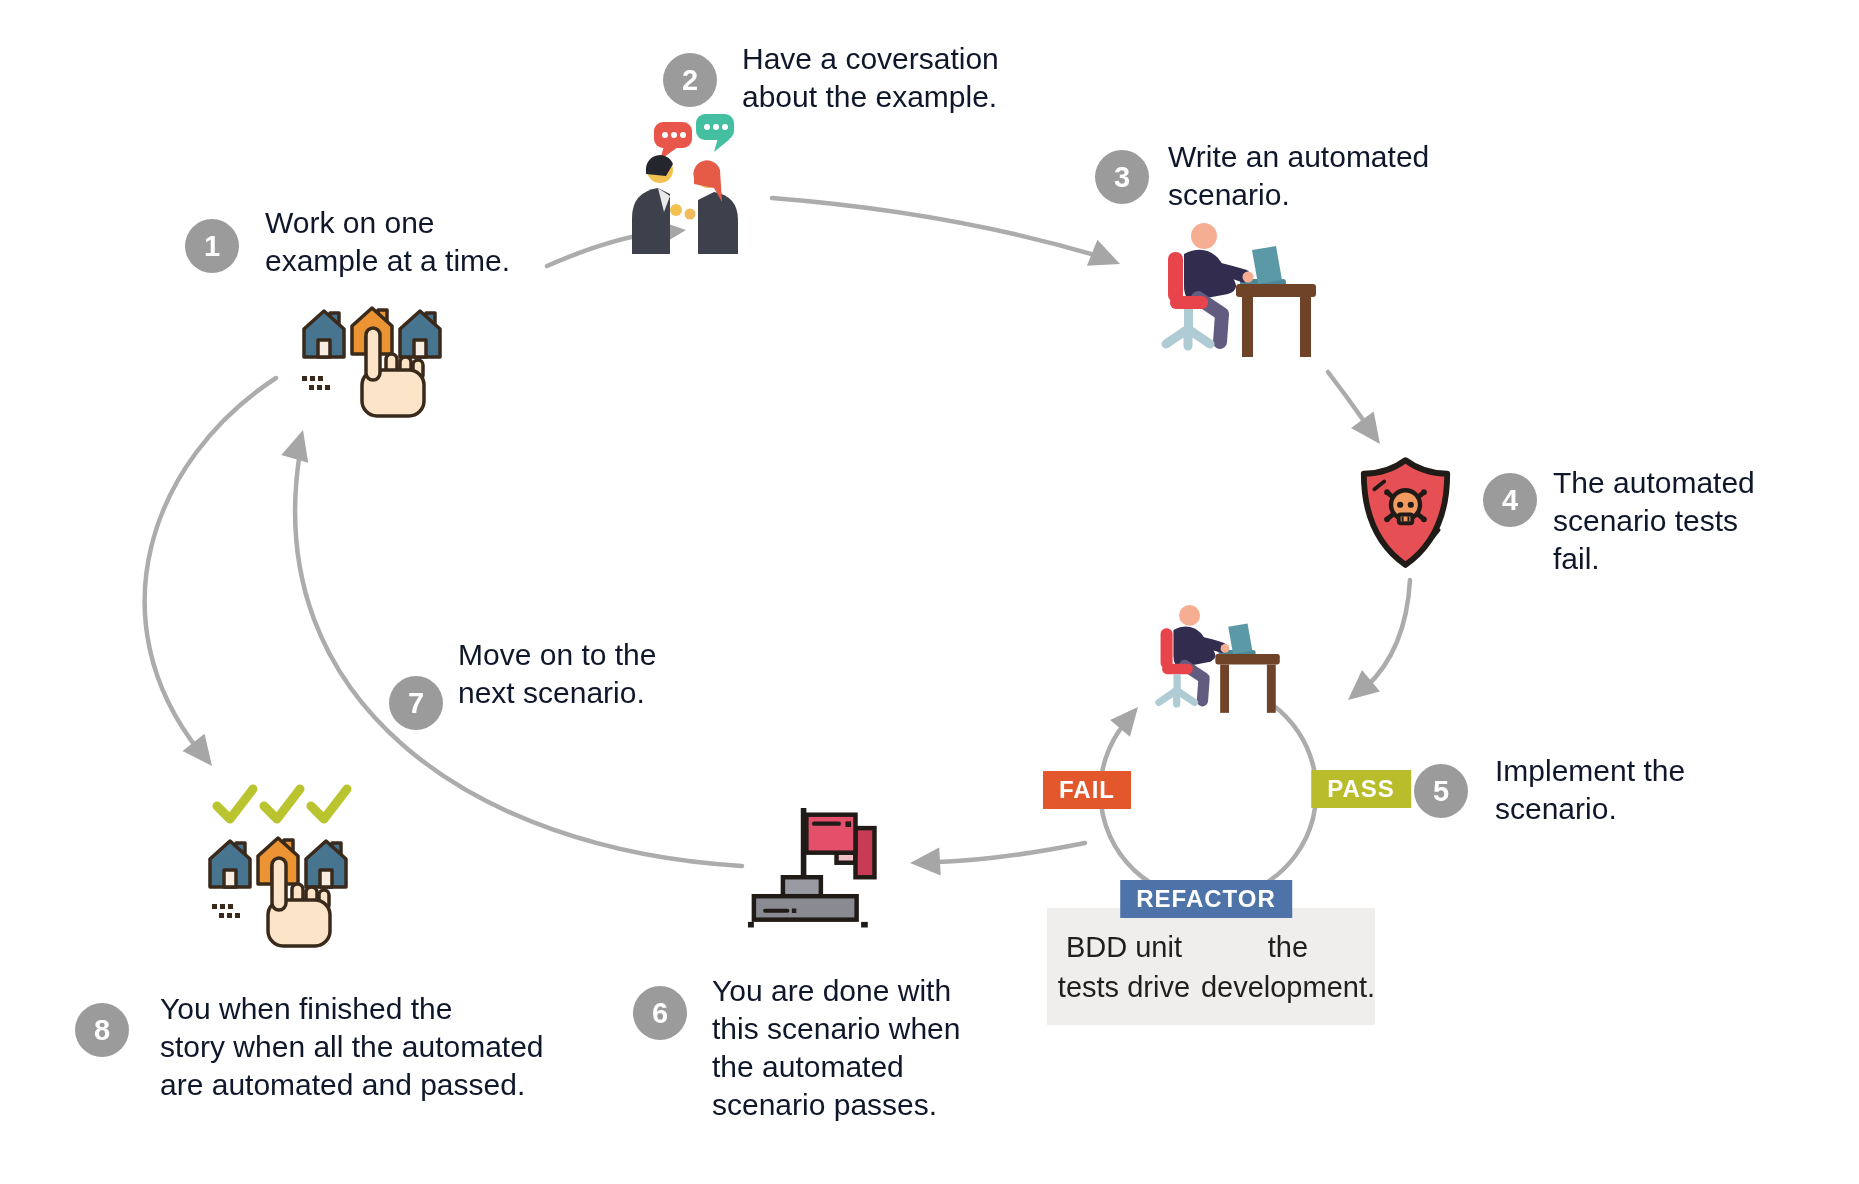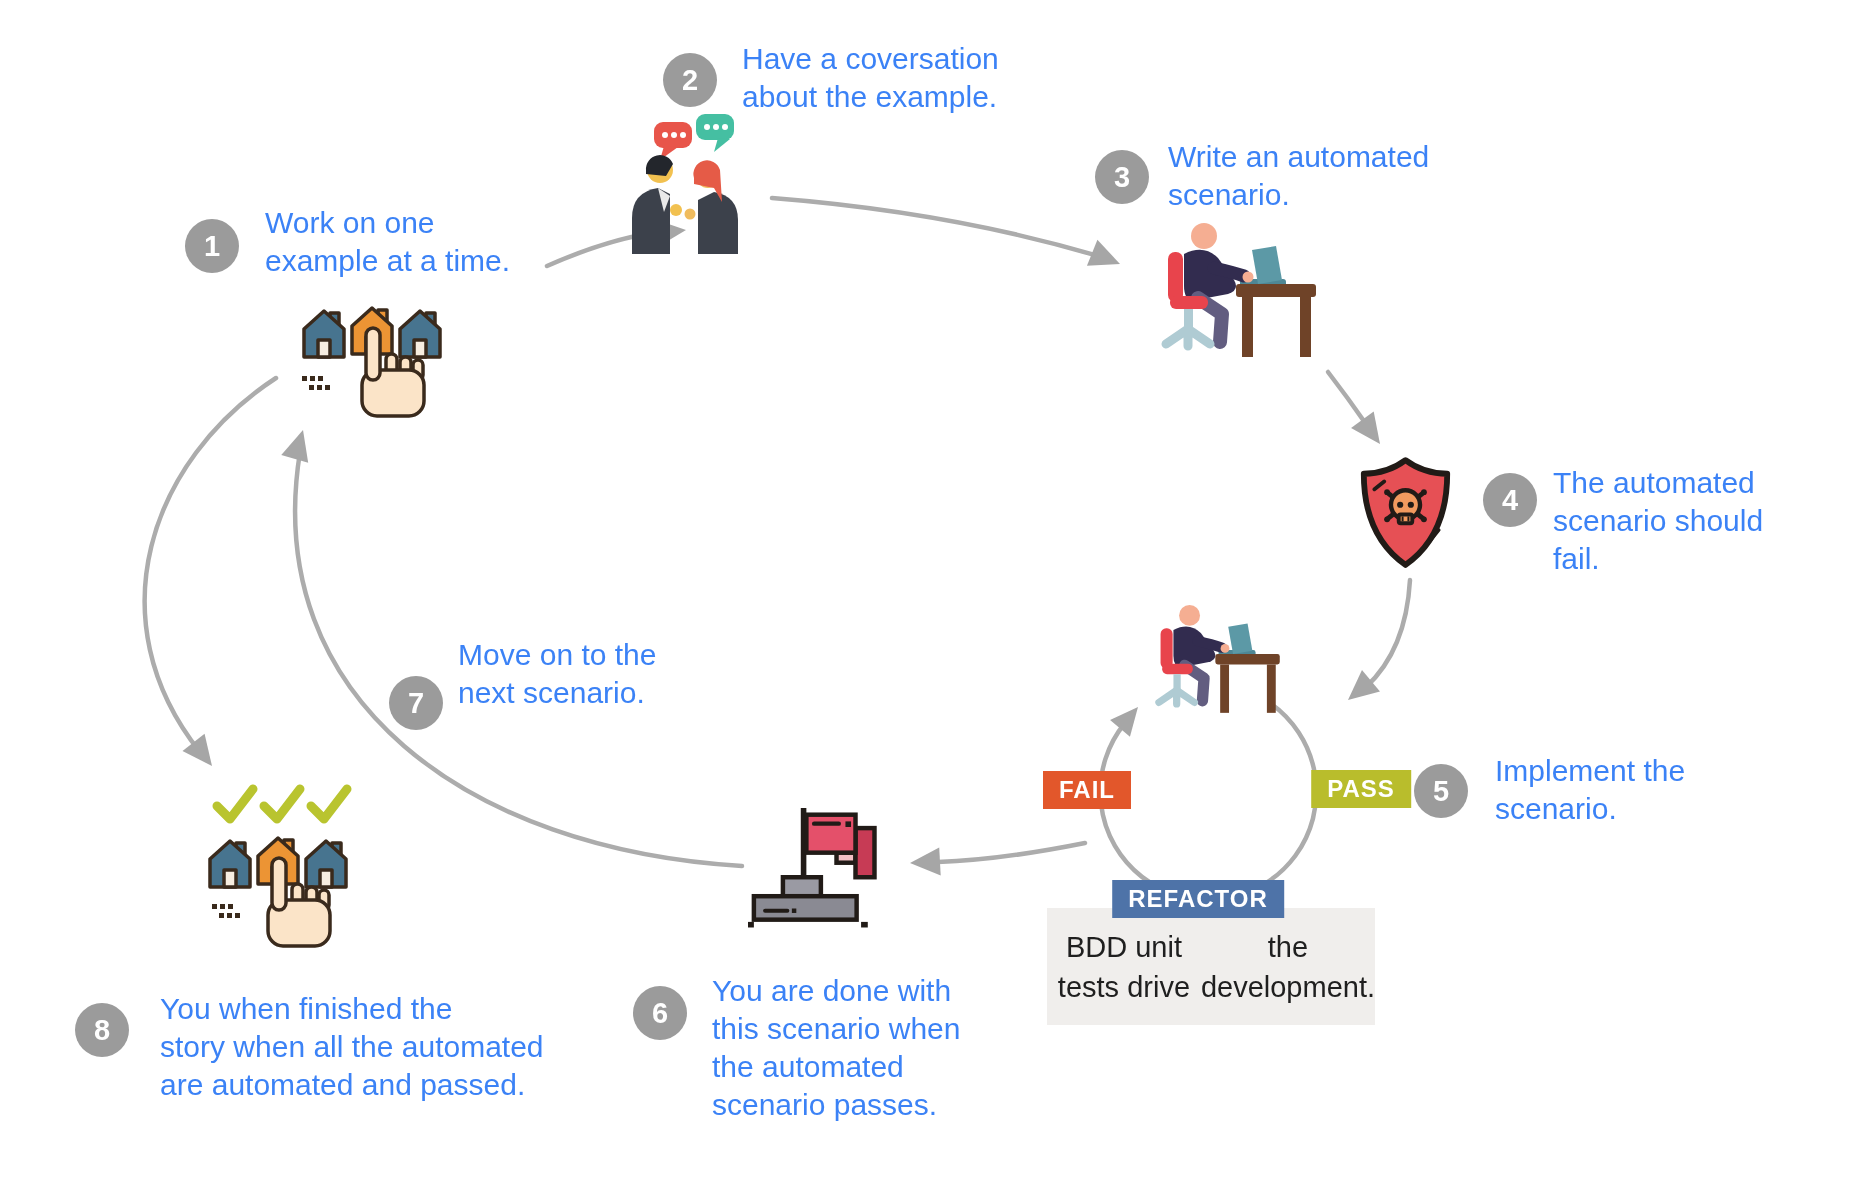--- a/index.html
+++ b/index.html
@@ -10,31 +10,31 @@
     font-family:"Liberation Sans","DejaVu Sans",sans-serif;
     overflow:hidden;
   }
   .arrow-layer{position:absolute;left:0;top:0;width:1859px;height:1184px;}
   .num-badge{
     position:absolute;width:54px;height:54px;border-radius:50%;
     background:#9B9B9B;color:#ffffff;font-size:29px;font-weight:bold;
     display:flex;align-items:center;justify-content:center;
   }
   .step-text{
-    position:absolute;font-size:30px;line-height:38px;color:#3b82f6;
+    position:absolute;font-size:30px;line-height:38px;color:#0f172a;
     white-space:nowrap;
   }
   .cycle-badge{
     position:absolute;transform:translate(-50%,-50%);
     color:#ffffff;font-size:24px;font-weight:bold;letter-spacing:1px;
     padding:5px 16px;
   }
   .badge-fail{background:#E2572B;}
   .badge-pass{background:#B9BD2C;margin-left:32px;}
-  .badge-refactor{background:#4E73A8;}
+  .badge-refactor{background:#4E73A8;margin-left:8px;}
   .caption-box{
     position:absolute;left:1047px;top:908px;width:328px;height:117px;
     background:#F0EEEC;color:#1F1F1F;font-size:29px;line-height:40px;
     display:flex;align-items:center;justify-content:center;
     text-align:center;
   }
   .icon{position:absolute;}
 </style>
 </head>
 <body>
@@ -137,21 +137,21 @@
   <div class="step-text" style="left:742px;top:40px">
     <div>Have a coversation</div>
     <div>about the example.</div>
   </div>
   <div class="step-text" style="left:1168px;top:138px">
     <div>Write an automated</div>
     <div>scenario.</div>
   </div>
   <div class="step-text" style="left:1553px;top:464px">
     <div>The automated</div>
-    <div>scenario should</div>
+    <div>scenario tests</div>
     <div>fail.</div>
   </div>
   <div class="step-text" style="left:1495px;top:752px">
     <div>Implement the</div>
     <div>scenario.</div>
   </div>
   <div class="step-text" style="left:712px;top:972px">
     <div>You are done with</div>
     <div>this scenario when</div>
     <div>the automated</div>

